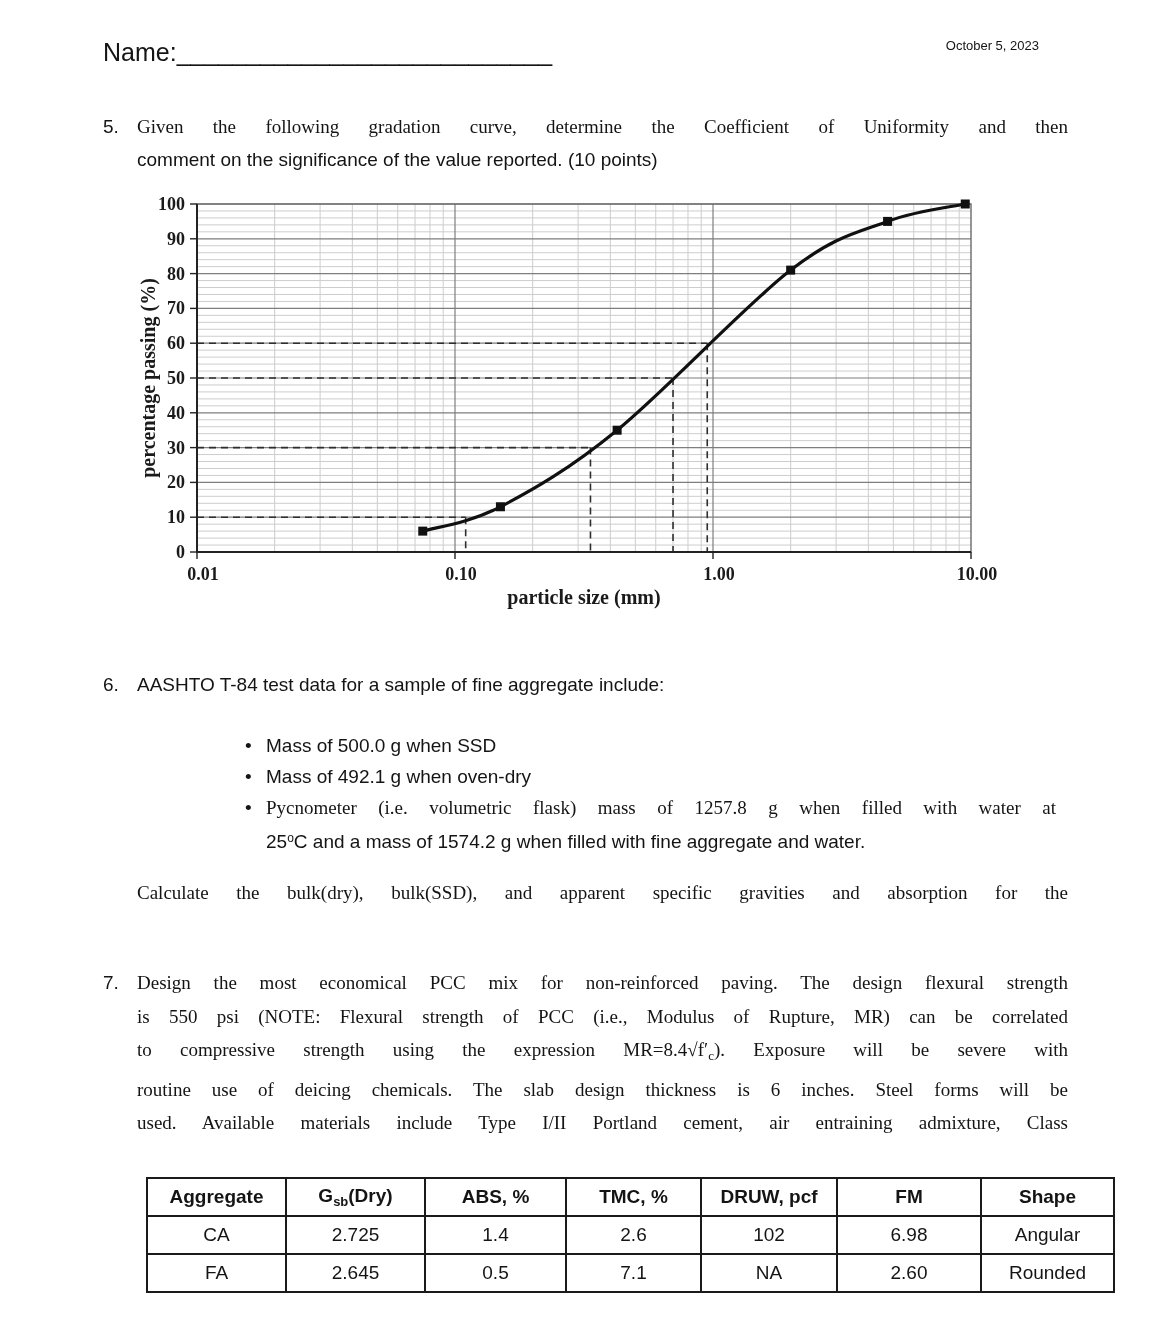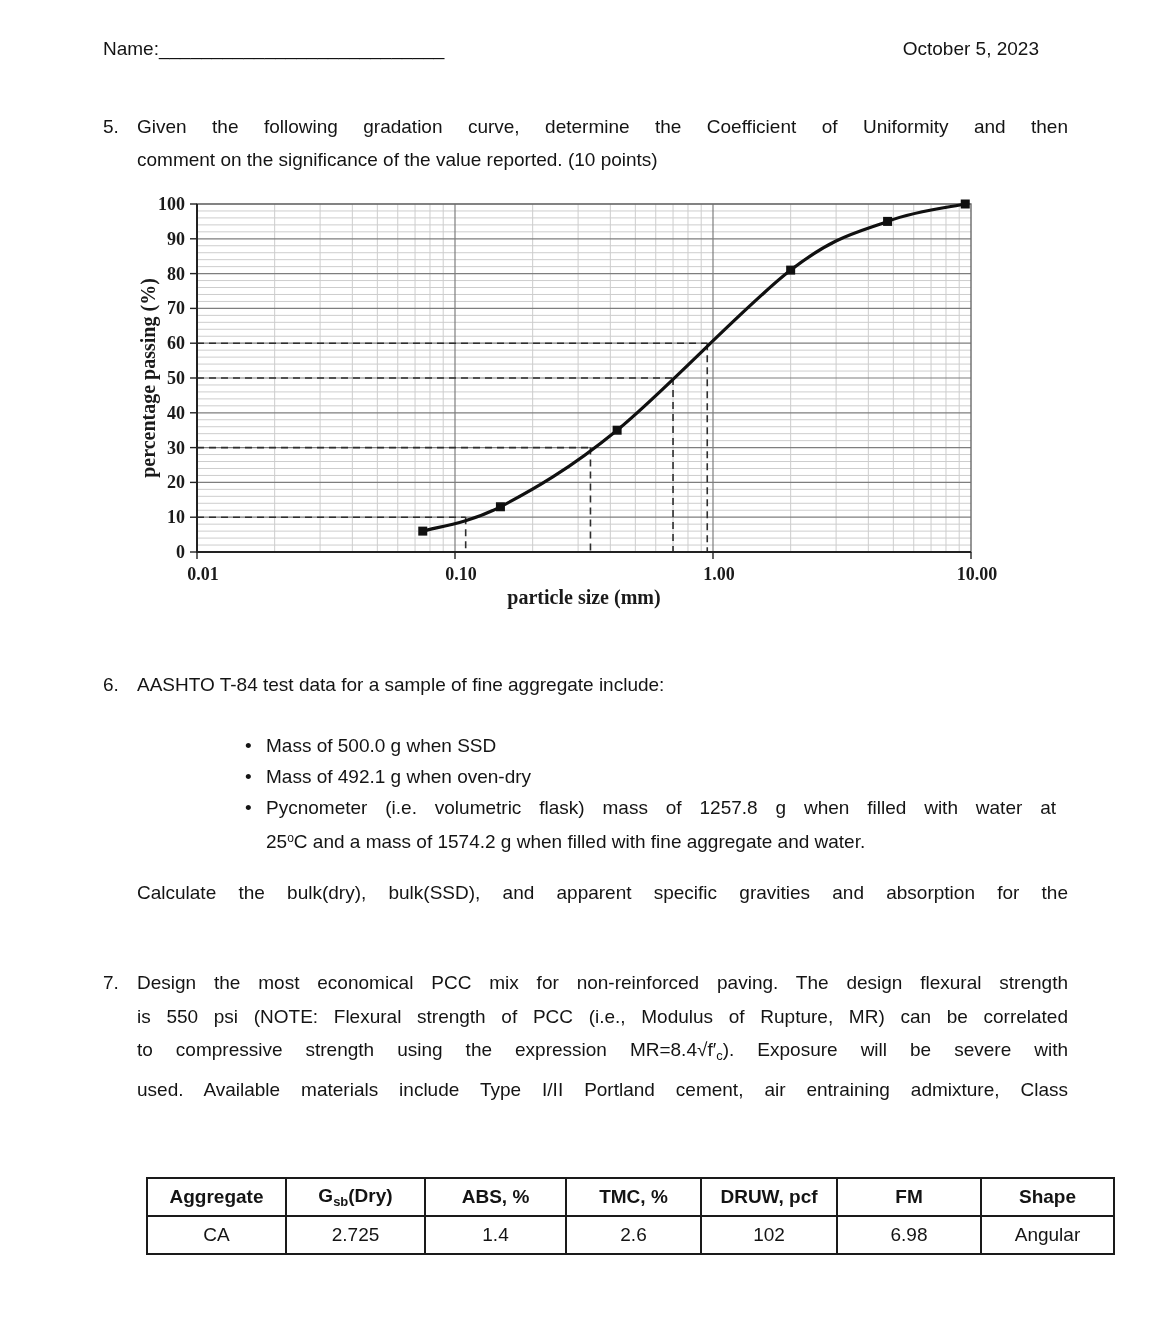--- a/index.html
+++ b/index.html
@@ -3,28 +3,28 @@
 <meta charset="utf-8">
 <style>
   html,body{margin:0;padding:0;background:#ffffff;}
   body{
     position:relative;width:1151px;height:1327px;overflow:hidden;
     font-family:"Liberation Sans",sans-serif;color:#141414;
     -webkit-font-smoothing:antialiased;
   }
   .abs{position:absolute;}
   .body-text{font-size:19px;line-height:33px;}
-  .jline{text-align:justify;text-align-last:justify;}
+  .jline{text-align:justify;text-align-last:justify;font-family:Liberation Serif, serif;}
   .lline{text-align:left;}
   .qnum{font-size:19px;}
   .sub{font-size:13px;vertical-align:-4px;}
   .sup{font-size:12px;vertical-align:6px;}
   
-  #name-row{top:38px;left:103px;font-size:19px;}
-  #date{top:38px;right:112px;font-size:19px;}
+  #name-row{top:38px;left:103px;font-size:25px;}
+  #date{top:38px;right:112px;font-size:13px;}
   .blank{letter-spacing:0px;}
   
   #q5-num{top:110px;left:103px;}
   #q5-body{top:110px;left:137px;width:931px;}
   
   #chart-wrap{top:183px;left:130px;width:905px;height:440px;}
   svg text.tick{font:600 18px "Liberation Serif",serif;fill:#1a1a1a;}
   svg text.axis-title{font:600 20px "Liberation Serif",serif;fill:#1a1a1a;}
   
   #q6-num{top:668px;left:103px;}
@@ -211,20 +211,21 @@
 
 <div class="abs" id="calc-para">
   <div class="jline">Calculate the bulk(dry), bulk(SSD), and apparent specific gravities and absorption for the</div>
 </div>
 
 <div class="abs qnum body-text" id="q7-num">7.</div>
 <div class="abs" id="q7-body">
   <div class="jline">Design the most economical PCC mix for non-reinforced paving. The design flexural strength</div>
   <div class="jline">is 550 psi (NOTE: Flexural strength of PCC (i.e., Modulus of Rupture, MR) can be correlated</div>
   <div class="jline"><span>to compressive strength using the expression MR=8.4√f′</span><span class="sub">c</span><span>). Exposure will be severe with</span></div>
+  <div class="jline">routine use of deicing chemicals. The slab design thickness is 6 inches. Steel forms will be</div>
   <div class="jline">used. Available materials include Type I/II Portland cement, air entraining admixture, Class</div>
 </div>
 
 <table class="abs" id="agg-table">
   <colgroup>
     <col style="width:139px">
       <col style="width:139px">
       <col style="width:141px">
     <col style="width:135px">
       <col style="width:136px">
@@ -243,14 +244,23 @@
   </tr>
   <tr>
     <td>CA</td>
     <td>2.725</td>
     <td>1.4</td>
     <td>2.6</td>
     <td>102</td>
     <td>6.98</td>
     <td>Angular</td>
   </tr>
+  <tr>
+    <td>FA</td>
+    <td>2.645</td>
+    <td>0.5</td>
+    <td>7.1</td>
+    <td>NA</td>
+    <td>2.60</td>
+    <td>Rounded</td>
+  </tr>
 </tbody>
   </table>
 
 </body></html>

